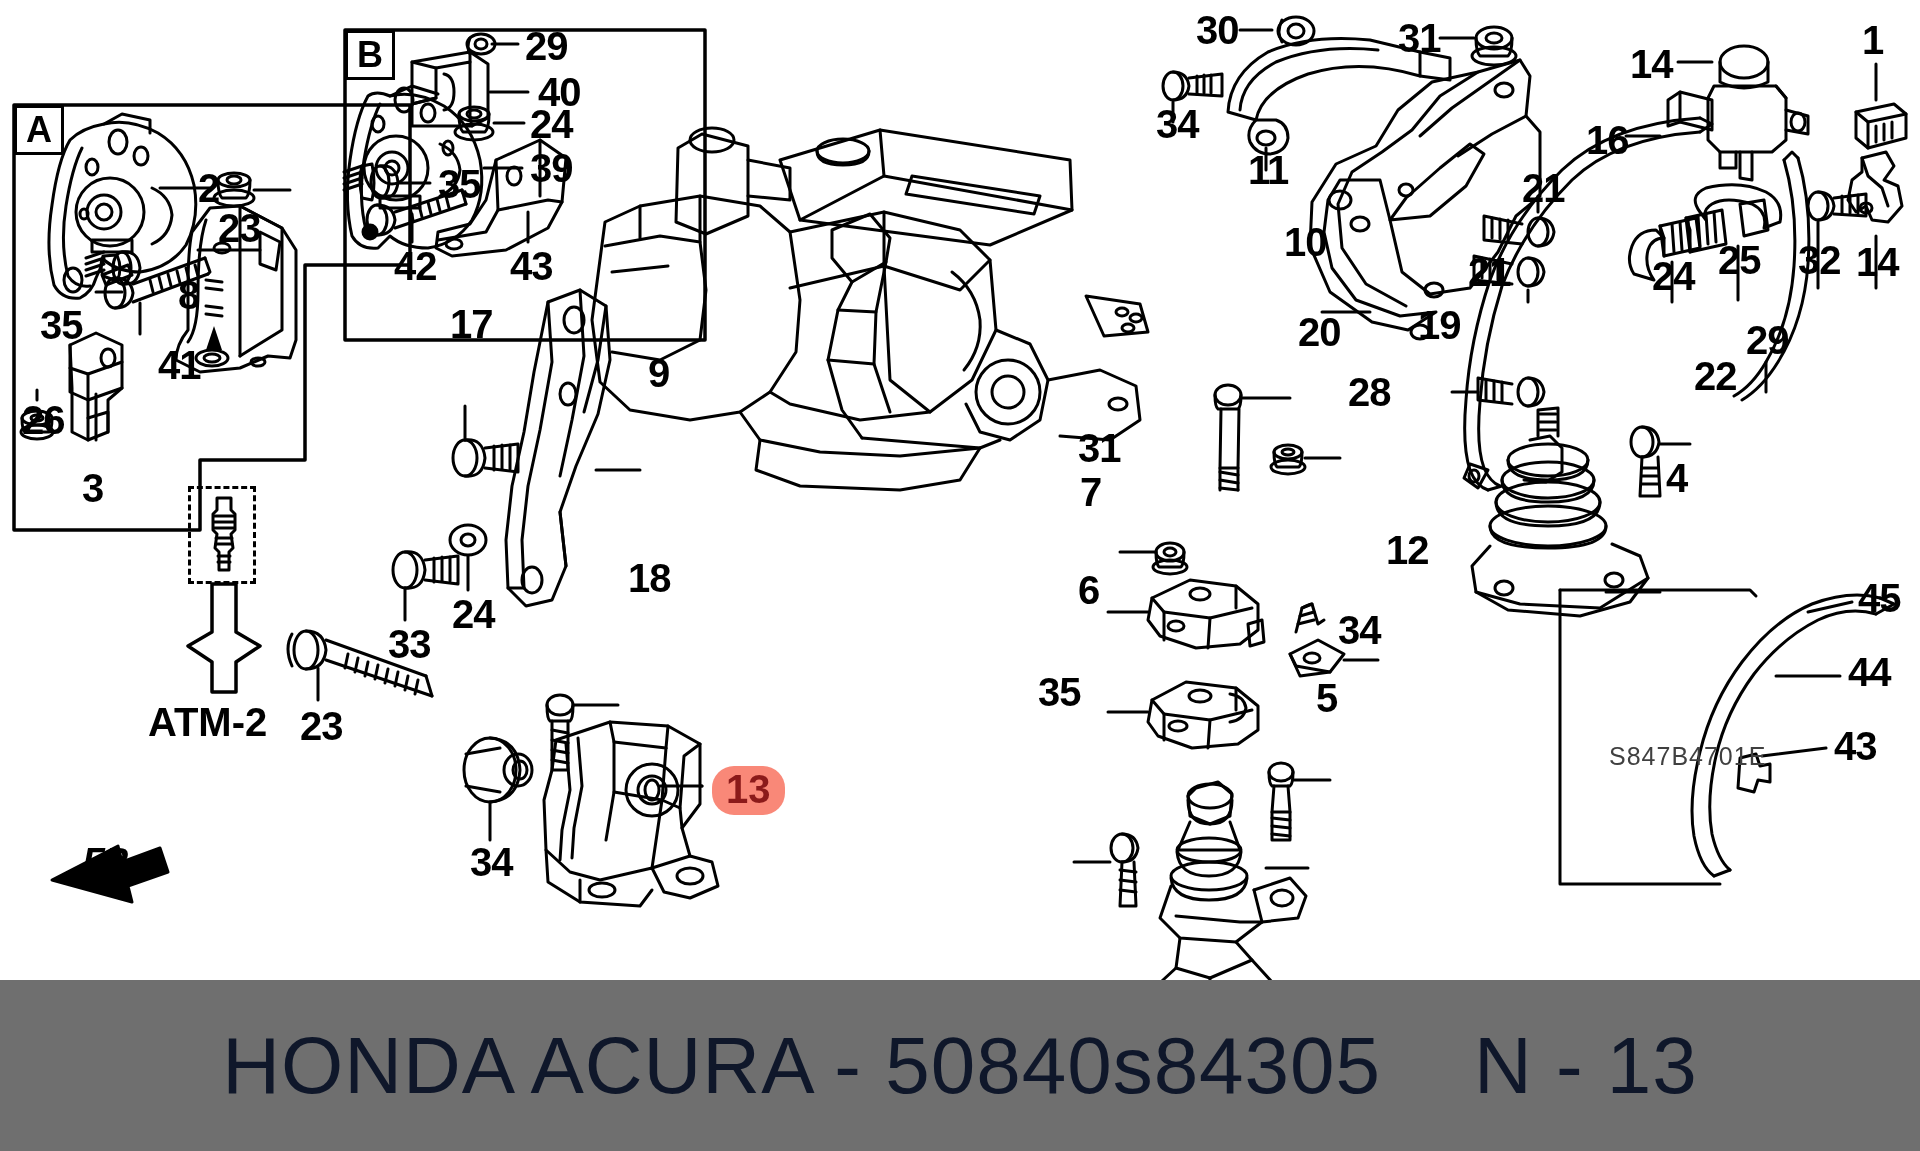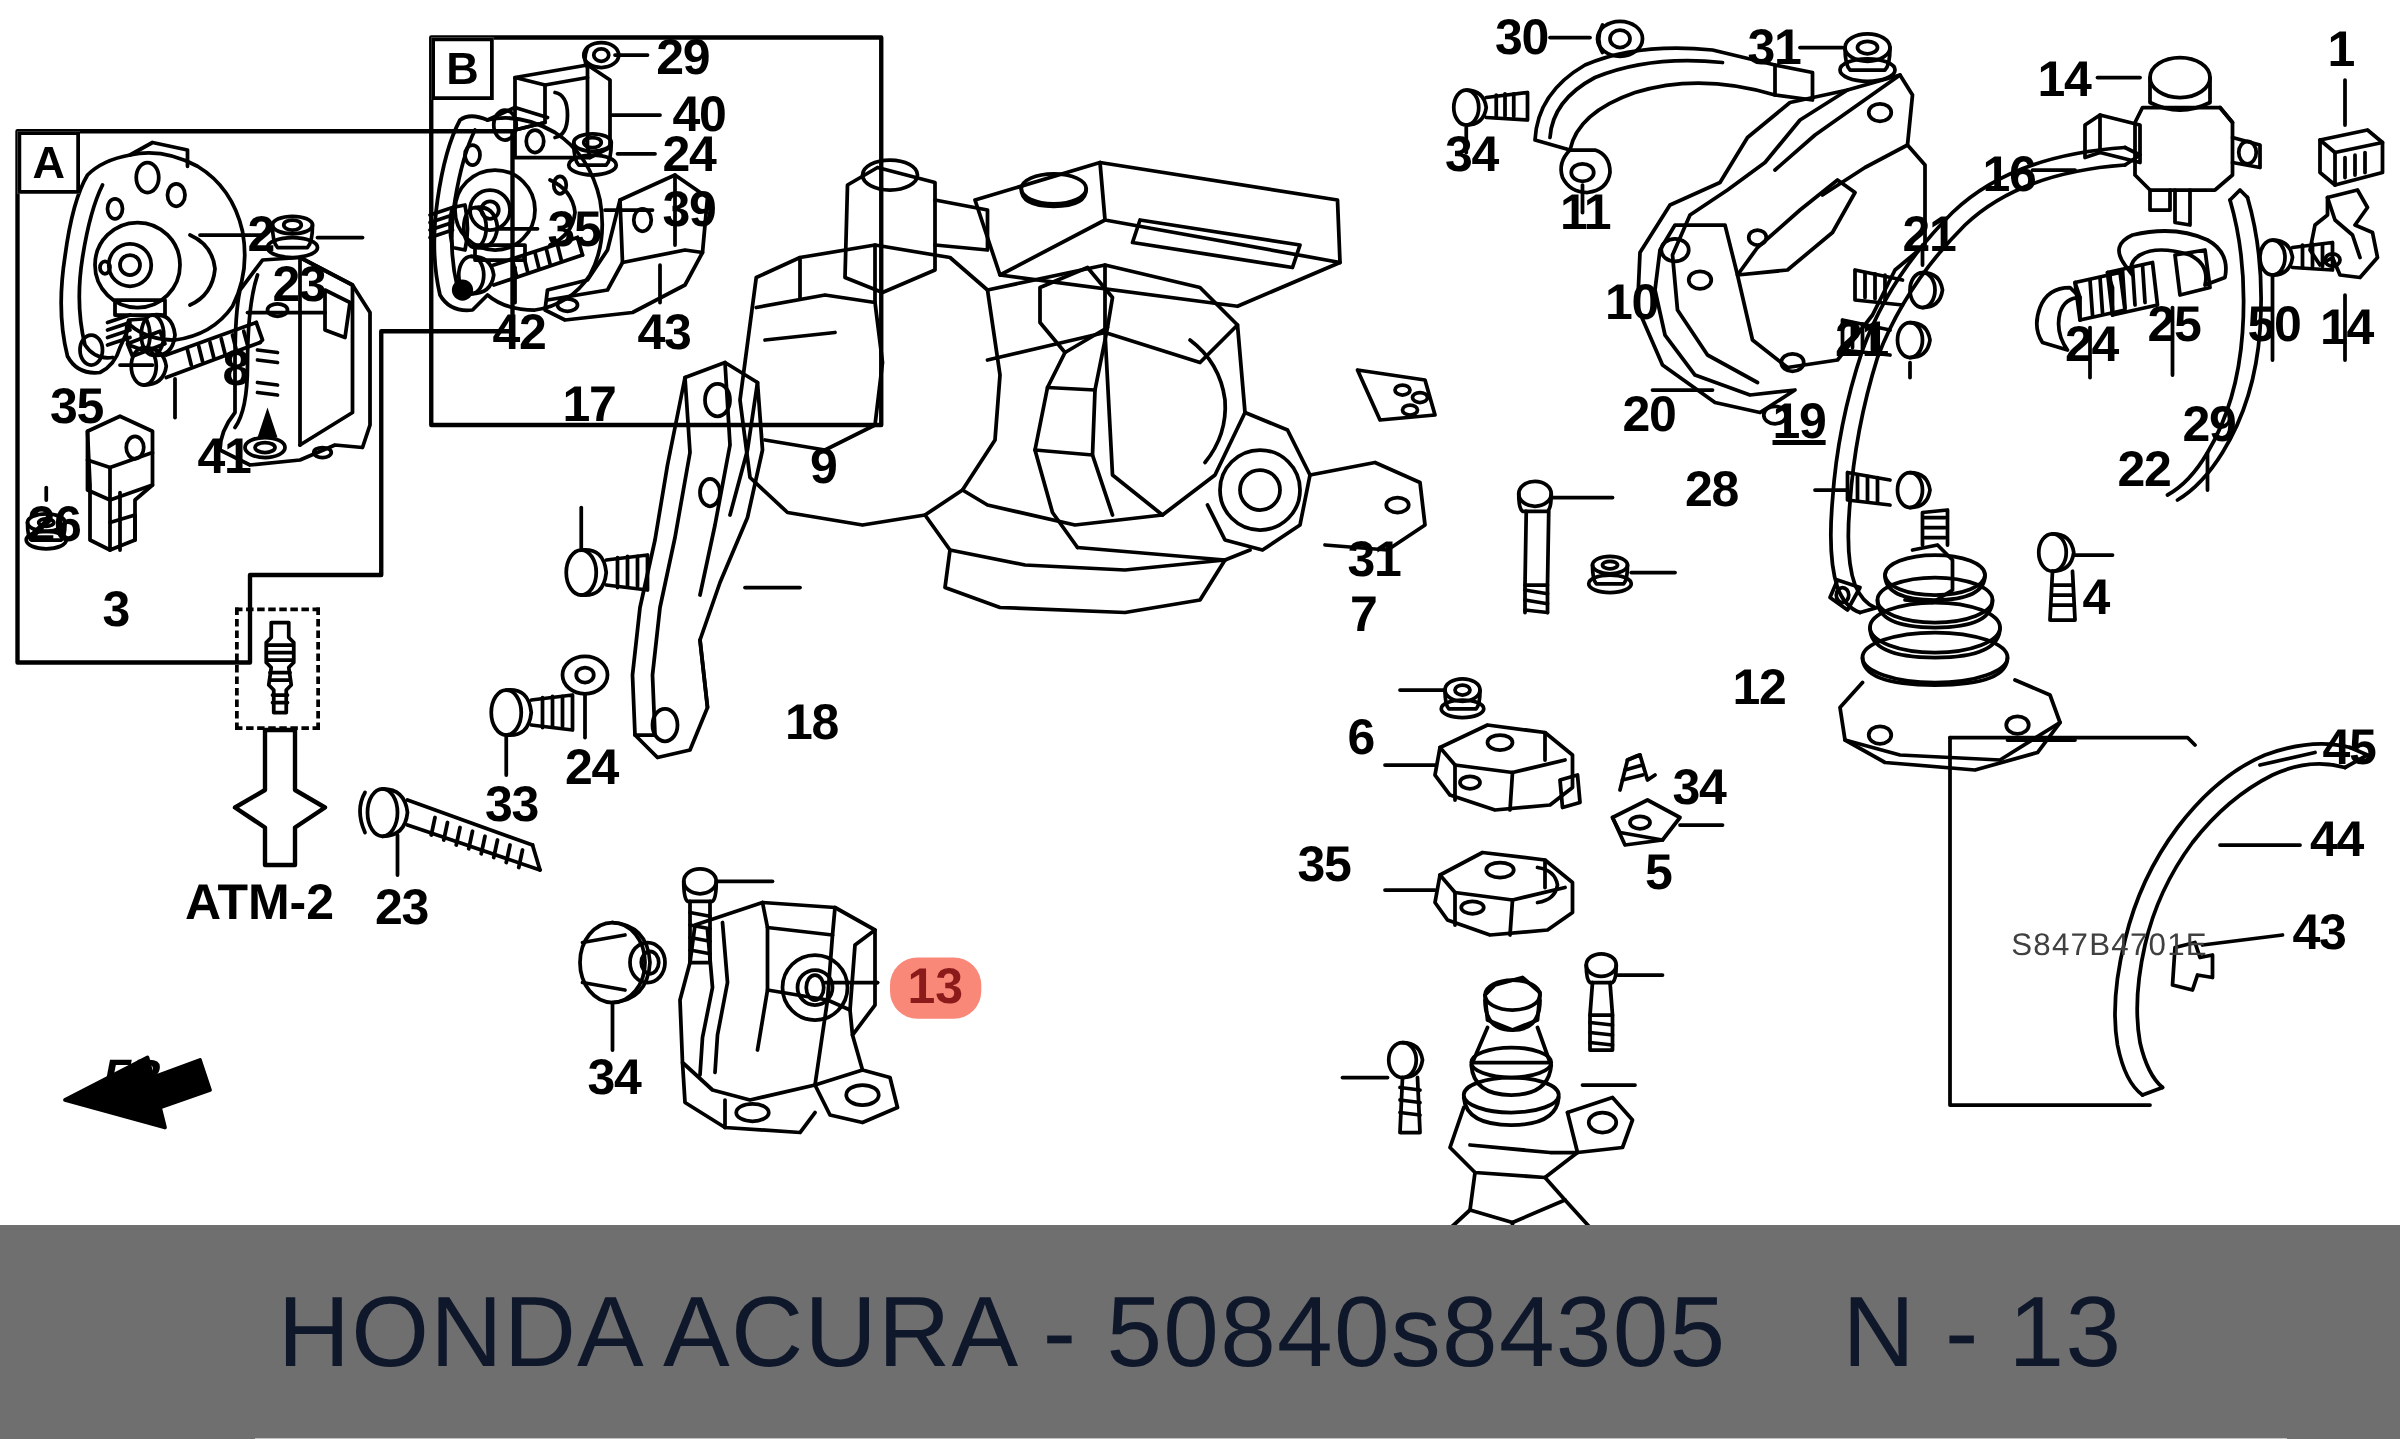--- a/index.html
+++ b/index.html
@@ -702,25 +702,25 @@
   <div class="lbl" style="left:1156px;top:104px;">34</div>
   <div class="lbl" style="left:1248px;top:150px;">11</div>
   <div class="lbl" style="left:1398px;top:18px;">31</div>
   <div class="lbl" style="left:1284px;top:222px;">10</div>
   <div class="lbl" style="left:1522px;top:168px;">21</div>
   <div class="lbl" style="left:1468px;top:252px;">21</div>
   <div class="lbl" style="left:1586px;top:120px;">16</div>
   <div class="lbl" style="left:1630px;top:44px;">14</div>
   <div class="lbl" style="left:1862px;top:20px;">1</div>
   <div class="lbl" style="left:1856px;top:242px;">14</div>
-  <div class="lbl" style="left:1798px;top:240px;">50</div>
+  <div class="lbl" style="left:1798px;top:240px;">32</div>
   <div class="lbl" style="left:1718px;top:240px;">25</div>
   <div class="lbl" style="left:1652px;top:256px;">24</div>
   <div class="lbl" style="left:1746px;top:320px;">29</div>
-  <div class="lbl" style="left:1418px;top:317px;text-decoration:underline;">19</div>
+  <div class="lbl" style="left:1418px;top:305px;">19</div>
   <div class="lbl" style="left:1694px;top:356px;">22</div>
   <div class="lbl" style="left:1666px;top:458px;">4</div>
 
   <div class="lbl" style="left:1298px;top:312px;">20</div>
   <div class="lbl" style="left:1348px;top:372px;">28</div>
   <div class="lbl" style="left:1078px;top:428px;">31</div>
   <div class="lbl" style="left:1080px;top:472px;">7</div>
   <div class="lbl" style="left:1078px;top:570px;">6</div>
   <div class="lbl" style="left:1386px;top:530px;">12</div>
   <div class="lbl" style="left:1338px;top:610px;">34</div>

